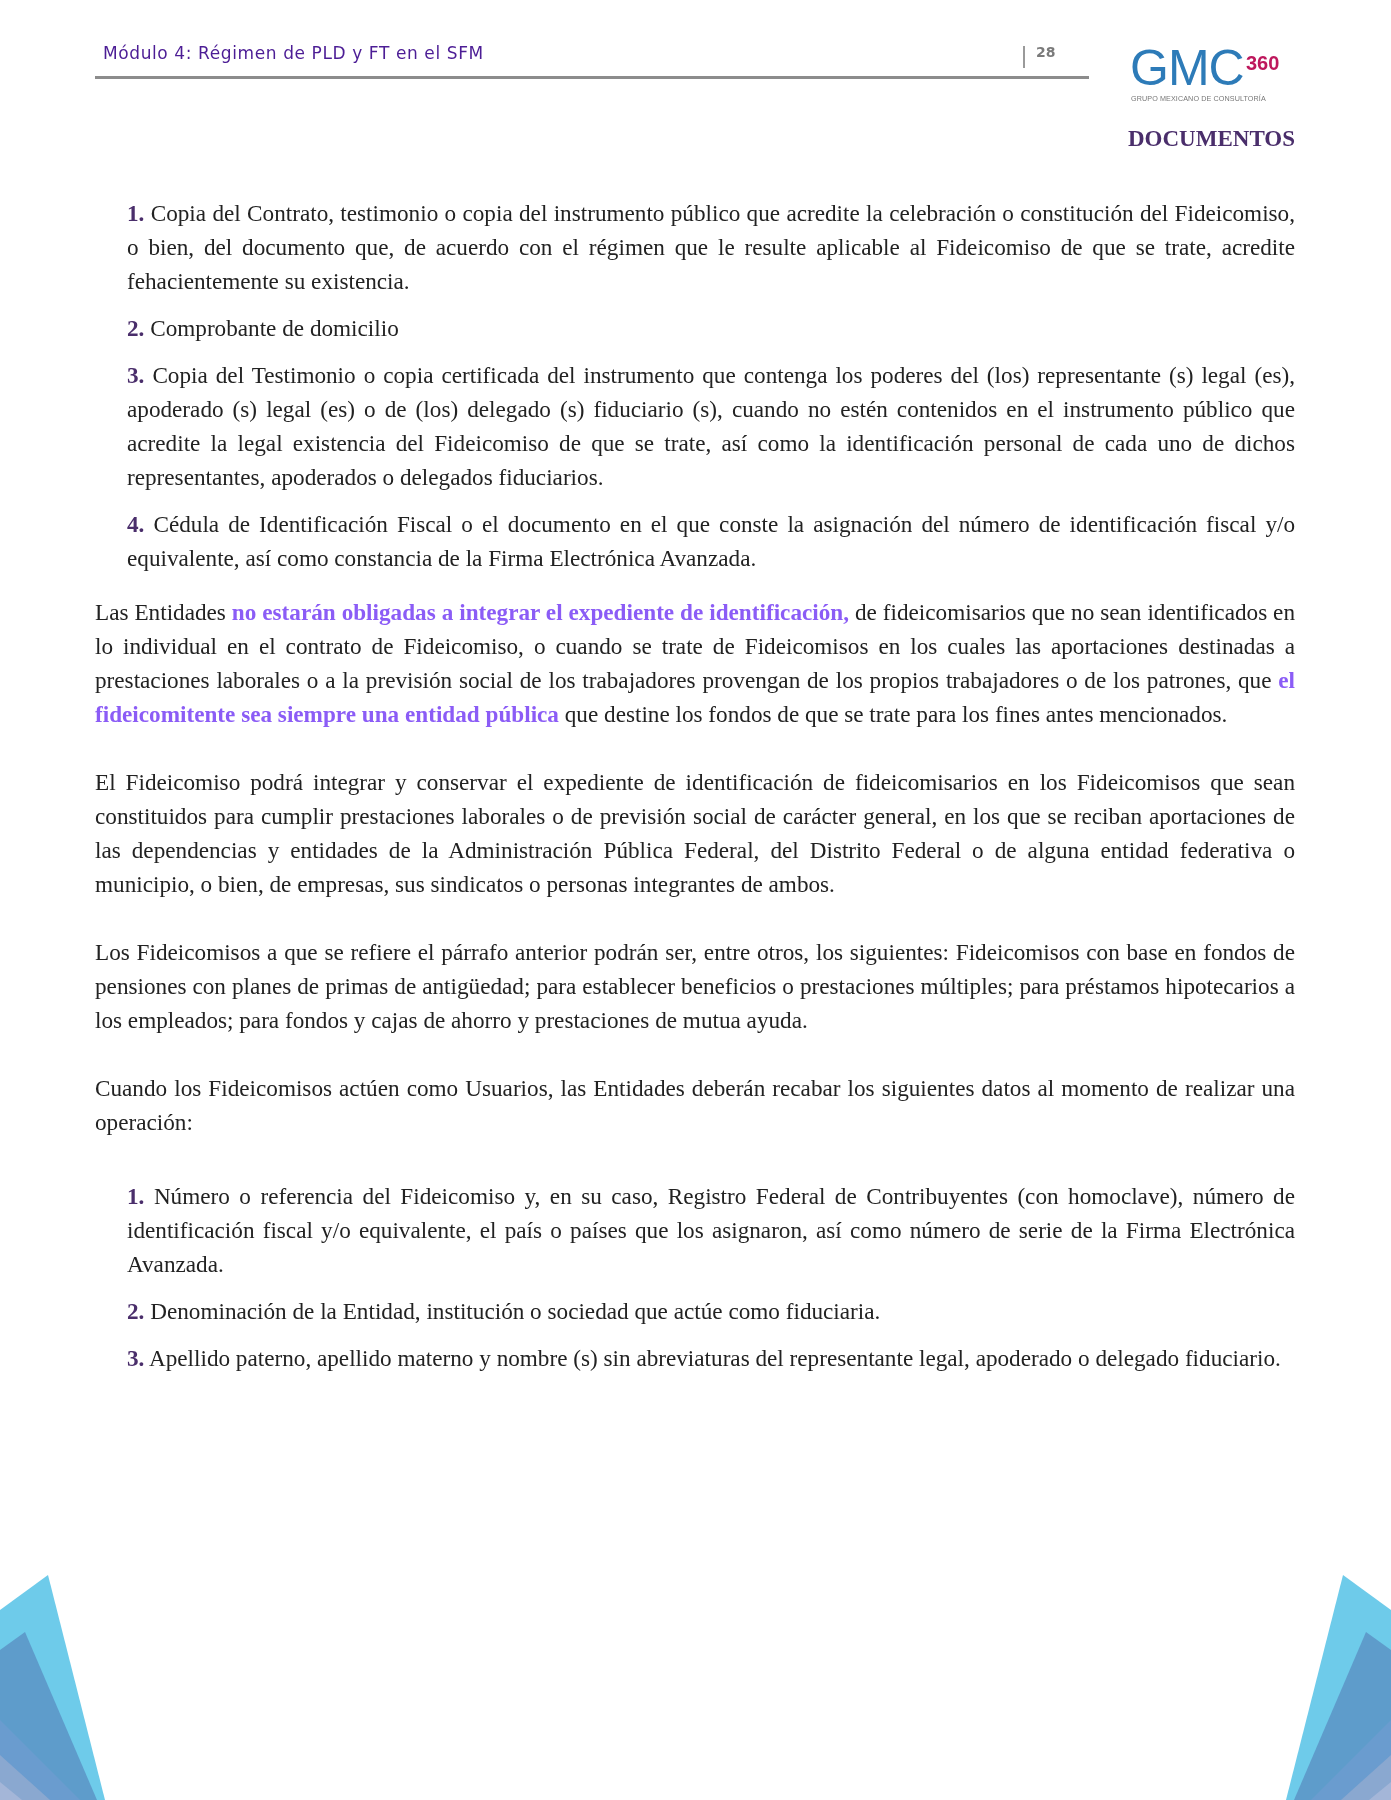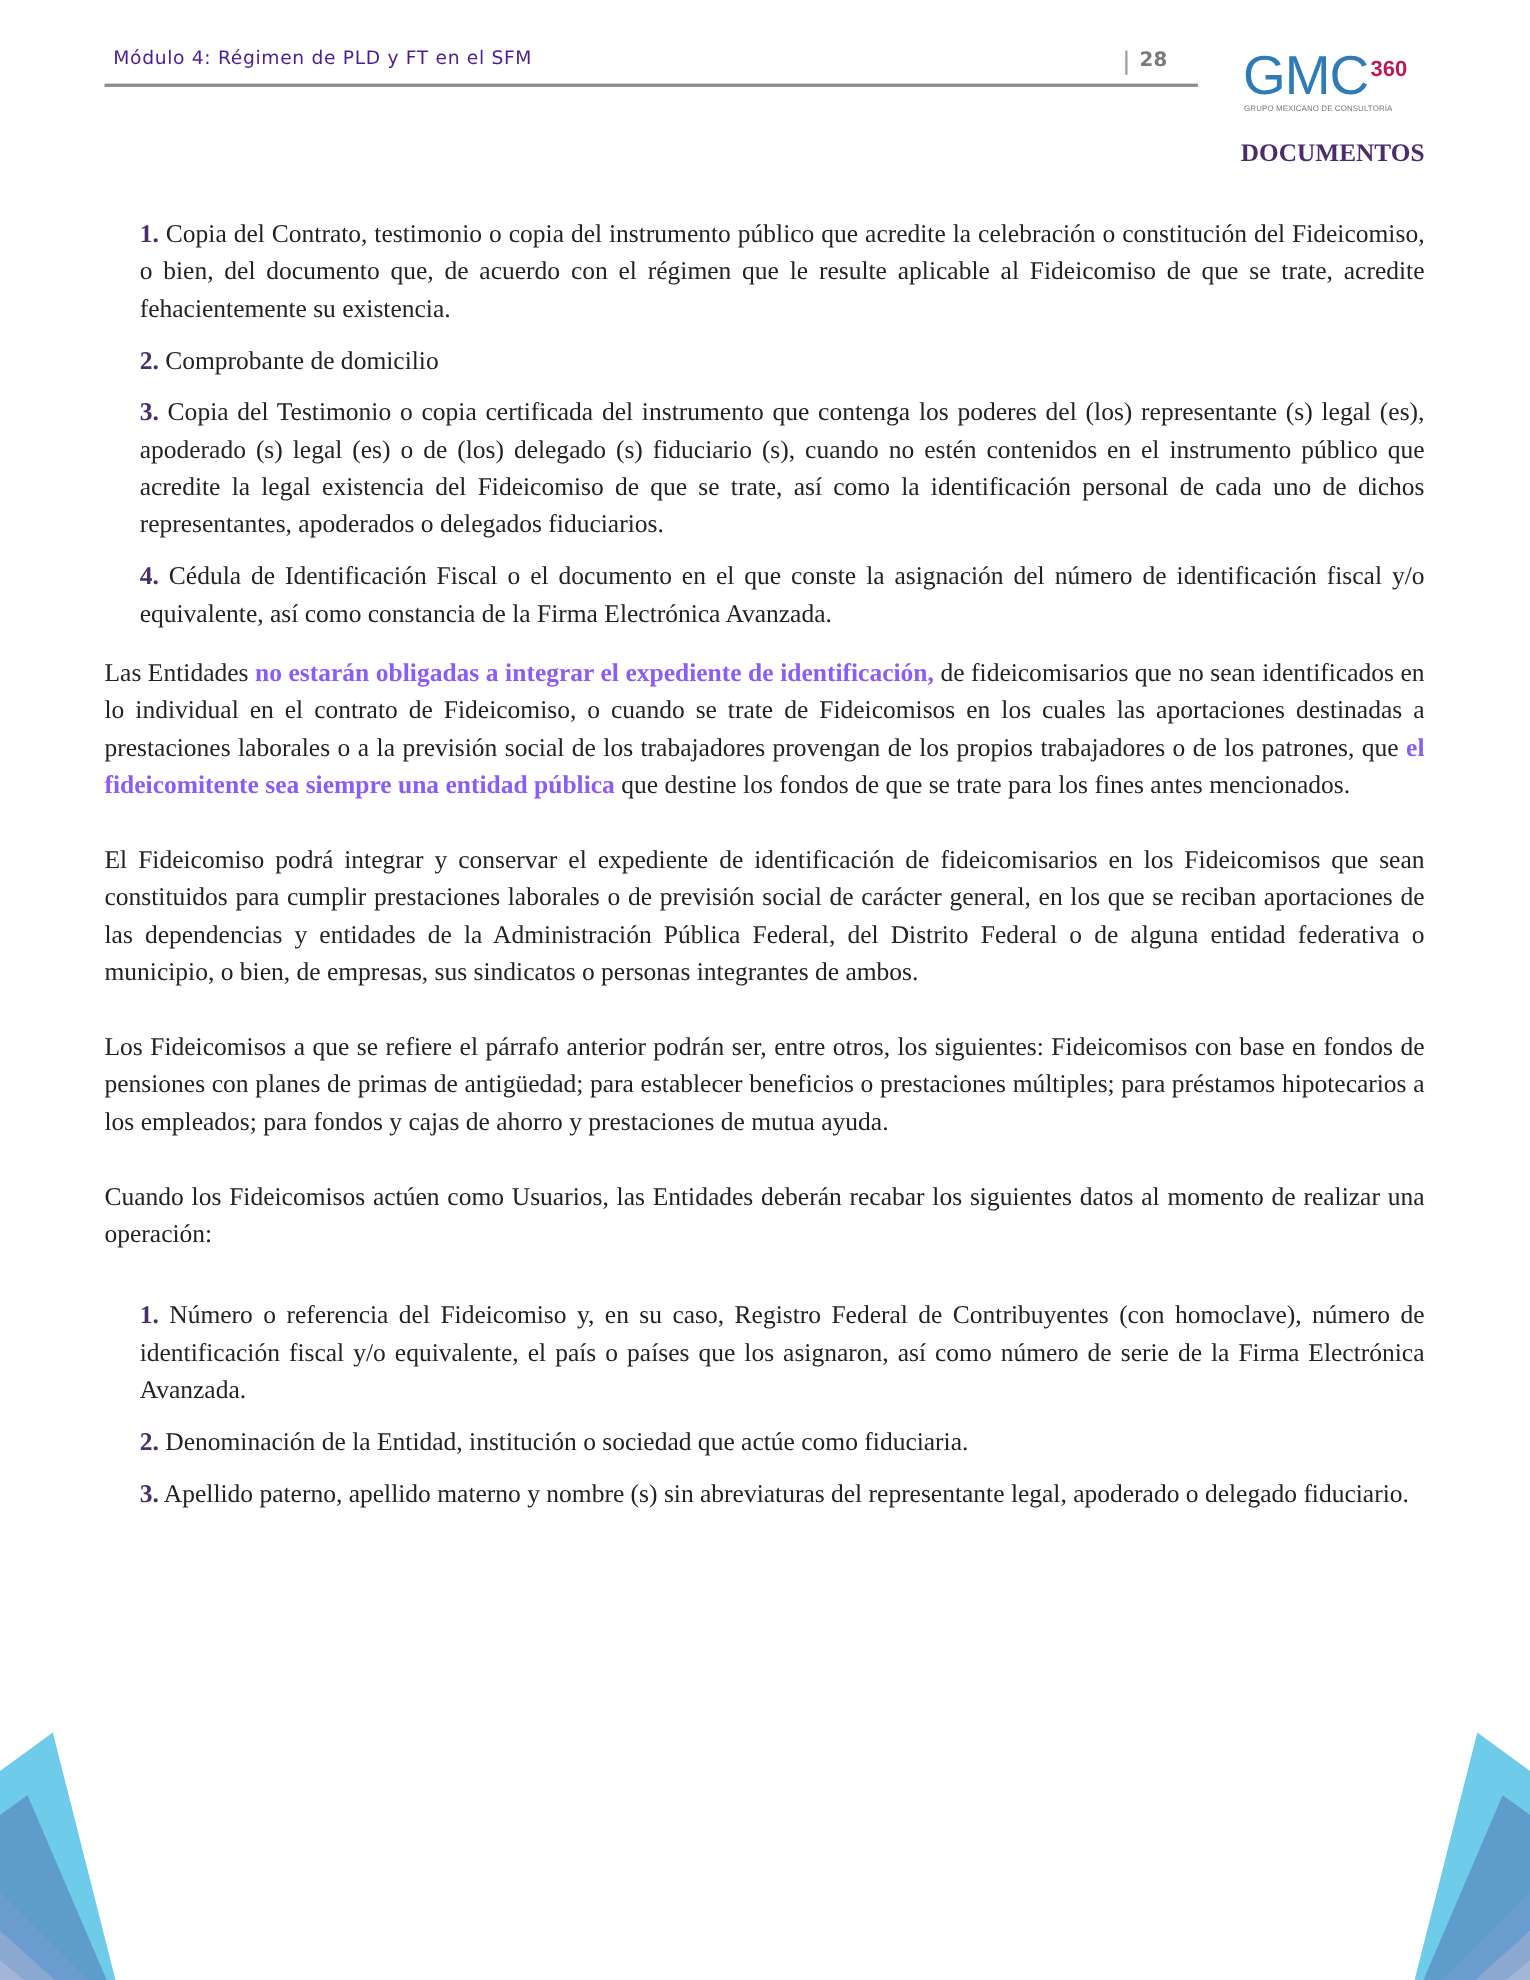--- a/index.html
+++ b/index.html
@@ -10,21 +10,21 @@
     color: #4c1d95; font-weight: normal;
   }
   .header-rule {
     position: absolute; left: 95px; top: 76px; width: 994px; height: 3px; background: #8c8c8c;
   }
   .page-sep {
     position: absolute; left: 1023px; top: 46px; width: 2px; height: 22px; background: #9a9a9a;
   }
   .page-number {
     position: absolute; left: 1036px; top: 44px;
-    font-family: "DejaVu Sans", sans-serif; font-size: 18px; font-weight: bold; color: #7a7a7a;
+    font-family: "DejaVu Sans", sans-serif; font-size: 14px; font-weight: bold; color: #7a7a7a;
   }
   .logo { position: absolute; left: 1128px; top: 42px; width: 160px; height: 66px; }
   .logo-mark {
     position: absolute; left: 2px; top: 0;
     font-family: "Liberation Sans", sans-serif; font-size: 50px; letter-spacing: -1px;
     color: #2d7bb8; line-height: 52px; font-weight: normal;
   }
   .logo-360 {
     position: absolute; left: 118px; top: 10px;
     font-family: "Liberation Sans", sans-serif; font-size: 20px; font-weight: bold; color: #be185d;

